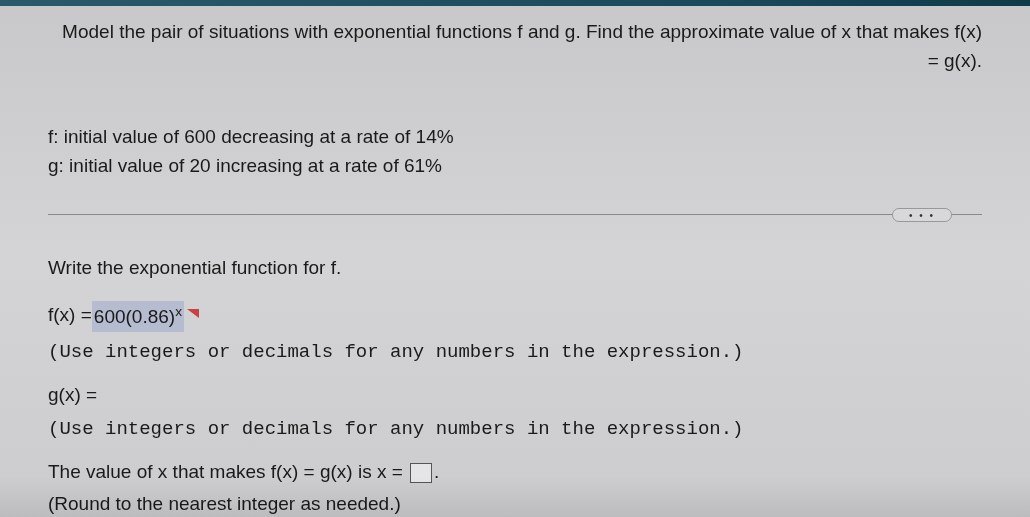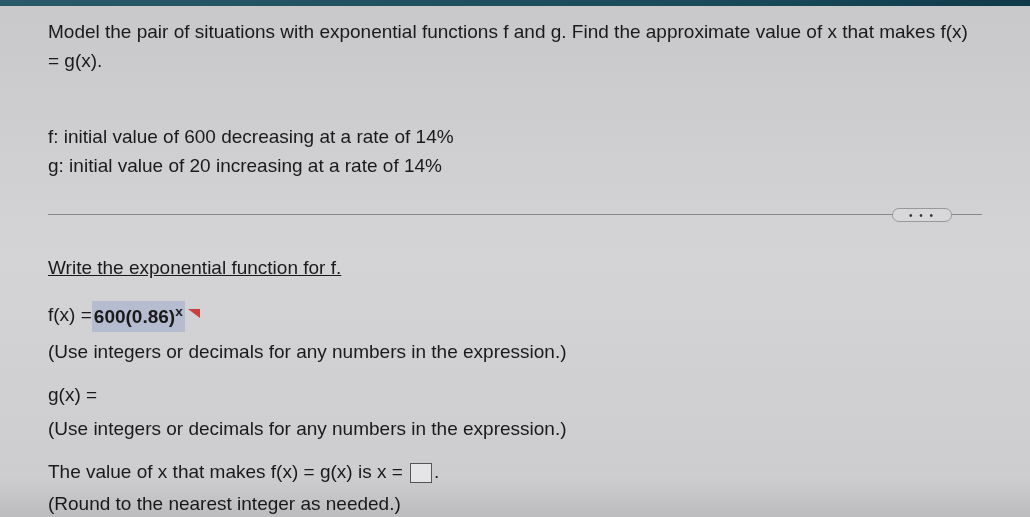--- a/index.html
+++ b/index.html
@@ -24,20 +24,21 @@
       height: 6px;
       background: linear-gradient(to right, #2a5a6a 0%, #1a4a5a 70%, #0f3a4a 100%);
     }
     .content {
       padding: 18px 48px 20px 48px;
       font-size: 19px;
       line-height: 1.5;
     }
     .intro {
       margin-bottom: 28px;
+      text-align: right;
     }
     .conditions {
       margin-bottom: 28px;
       margin-top: 48px;
     }
     .divider-row {
       position: relative;
       margin-bottom: 32px;
       height: 14px;
     }
@@ -59,47 +60,46 @@
       padding: 0px 16px;
       font-size: 10px;
       letter-spacing: 2px;
       color: #333;
       line-height: 14px;
       height: 14px;
     }
     .section-title {
       margin-bottom: 18px;
       font-weight: normal;
-      text-decoration: underline;
     }
     .equation-row {
       margin-bottom: 6px;
       display: flex;
       align-items: flex-start;
     }
     .highlighted {
       background: rgba(130, 150, 200, 0.35);
       padding: 1px 2px;
-      font-weight: bold;
     }
     .correct-mark {
       display: inline-block;
       width: 0;
       height: 0;
       margin-left: 2px;
       vertical-align: top;
       position: relative;
       top: -2px;
     }
     .correct-mark svg {
       width: 14px;
       height: 14px;
     }
     .hint {
       margin-bottom: 14px;
+      font-family: Liberation Mono, monospace;
     }
     .sup {
       font-size: 0.72em;
       vertical-align: super;
     }
     .answer-box {
       display: inline-block;
       width: 22px;
       height: 20px;
       border: 1px solid #555;
@@ -121,21 +121,21 @@
 <body>
 
 <div class="top-edge"></div>
 
 <div class="content">
 
   <div class="intro">Model the pair of situations with exponential functions f and g. Find the approximate value of x that makes f(x) = g(x).</div>
 
   <div class="conditions">
     <div>f: initial value of 600 decreasing at a rate of 14%</div>
-    <div>g: initial value of 20 increasing at a rate of 14%</div>
+    <div>g: initial value of 20 increasing at a rate of 61%</div>
   </div>
 
   <div class="divider-row">
     <div class="divider-line"></div>
     <button class="more-btn">• • •</button>
   </div>
 
   <div class="section-title">Write the exponential function for f.</div>
 
   <div class="equation-row">

